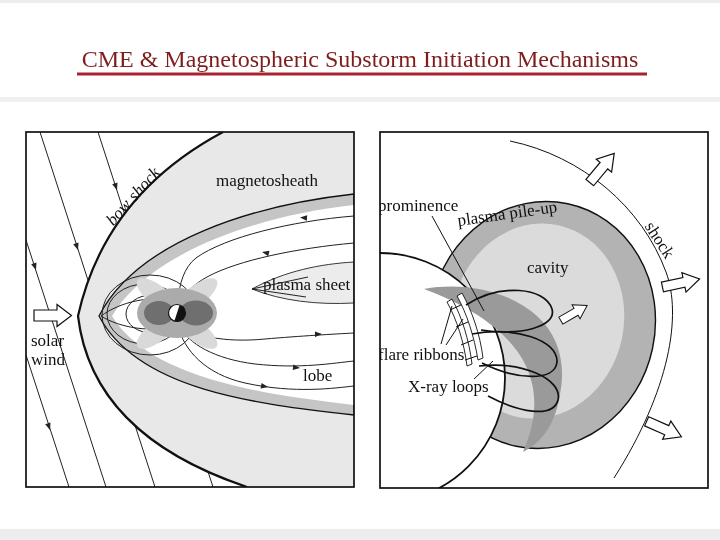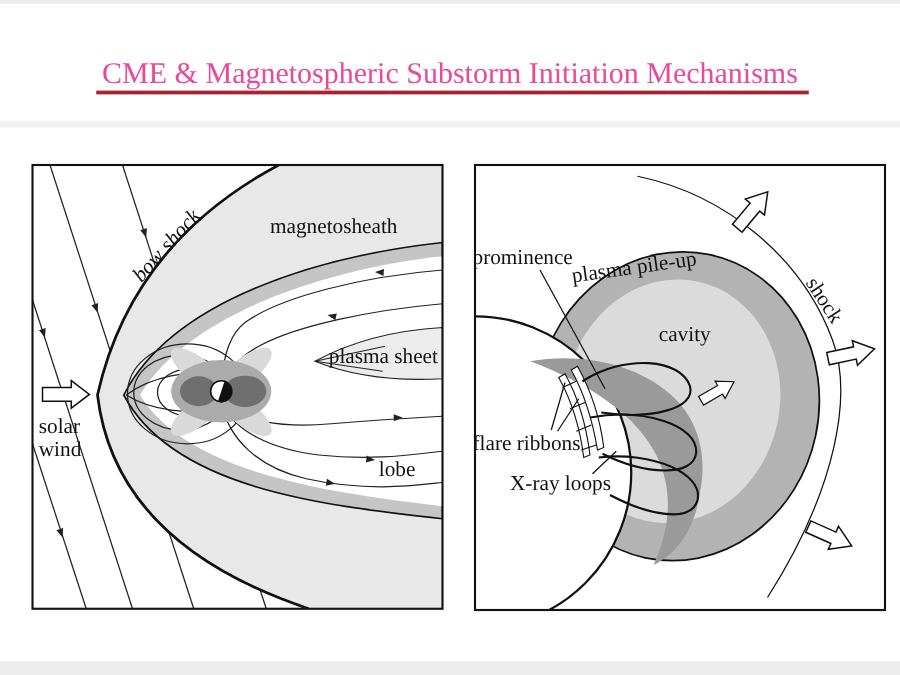--- a/index.html
+++ b/index.html
@@ -4,21 +4,21 @@
 <style>
   html,body{margin:0;padding:0;background:#ffffff;}
   body{width:720px;height:540px;position:relative;overflow:hidden;
        font-family:"Liberation Serif", serif;}
   .strip{position:absolute;left:0;width:720px;}
   #strip-top{top:0;height:3px;background:#ededed;}
   #strip-mid{top:97px;height:5px;background:#f0f0f0;}
   #strip-bottom{top:529px;height:11px;background:#ededed;}
   #slide-title{
      position:absolute;top:46px;left:0;width:720px;text-align:center;
-     font-size:24px;color:#ec4899;letter-spacing:0px;white-space:nowrap;}
+     font-size:24px;color:#7f1d1d;letter-spacing:0px;white-space:nowrap;}
   #figure-svg{position:absolute;top:0;left:0;}
   text{fill:#111;font-family:"Liberation Serif", serif;font-size:17px;}
   .lbl-italic{font-style:italic;}
   .fieldline{fill:none;stroke:#222;stroke-width:1;}
   .thin{stroke:#111;stroke-width:1;fill:none;}
   .blockarrow{fill:#ffffff;stroke:#111;stroke-width:1.2;}
   .ah{fill:#222;stroke:none;}
 </style>
 </head>
 <body>

